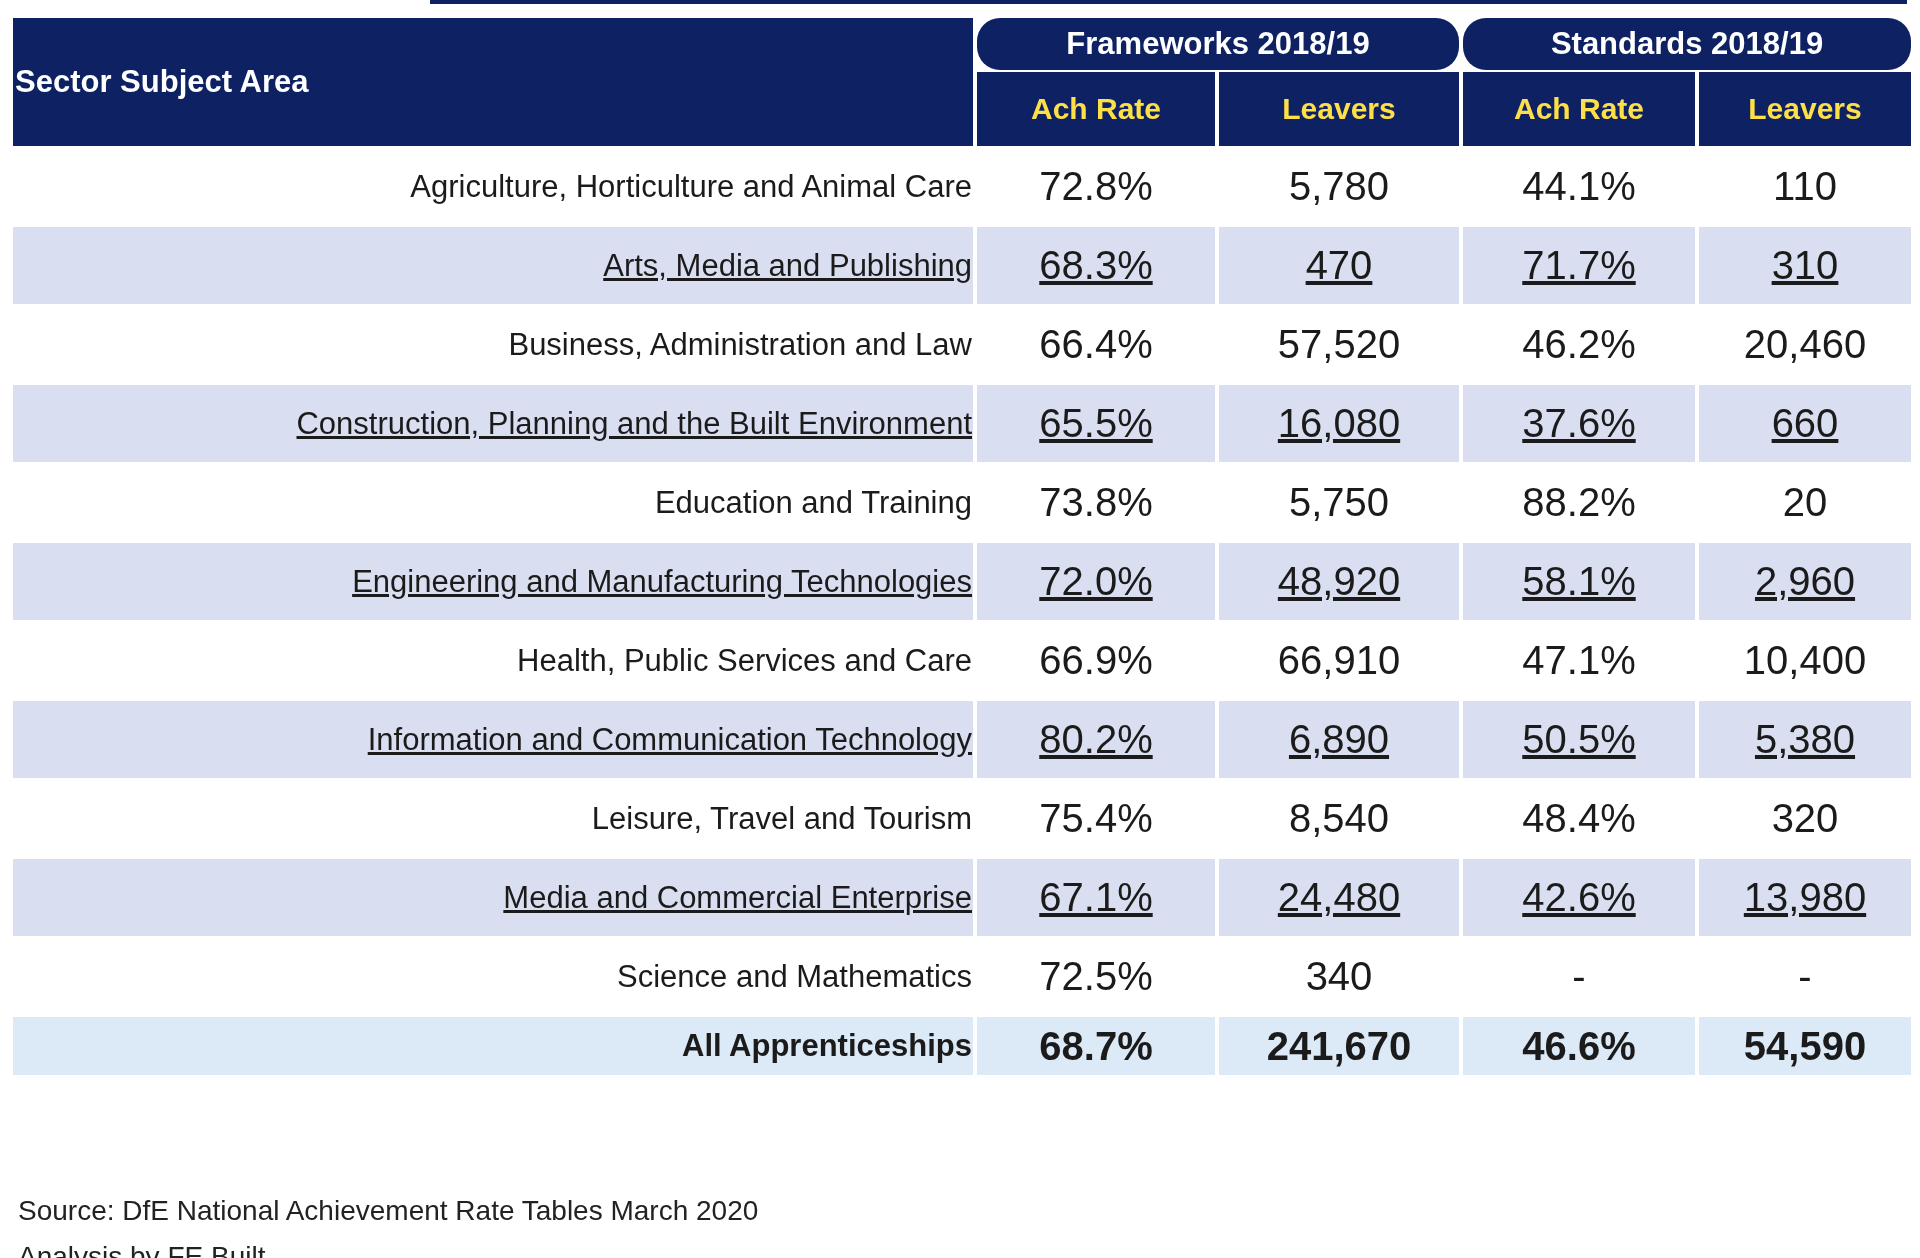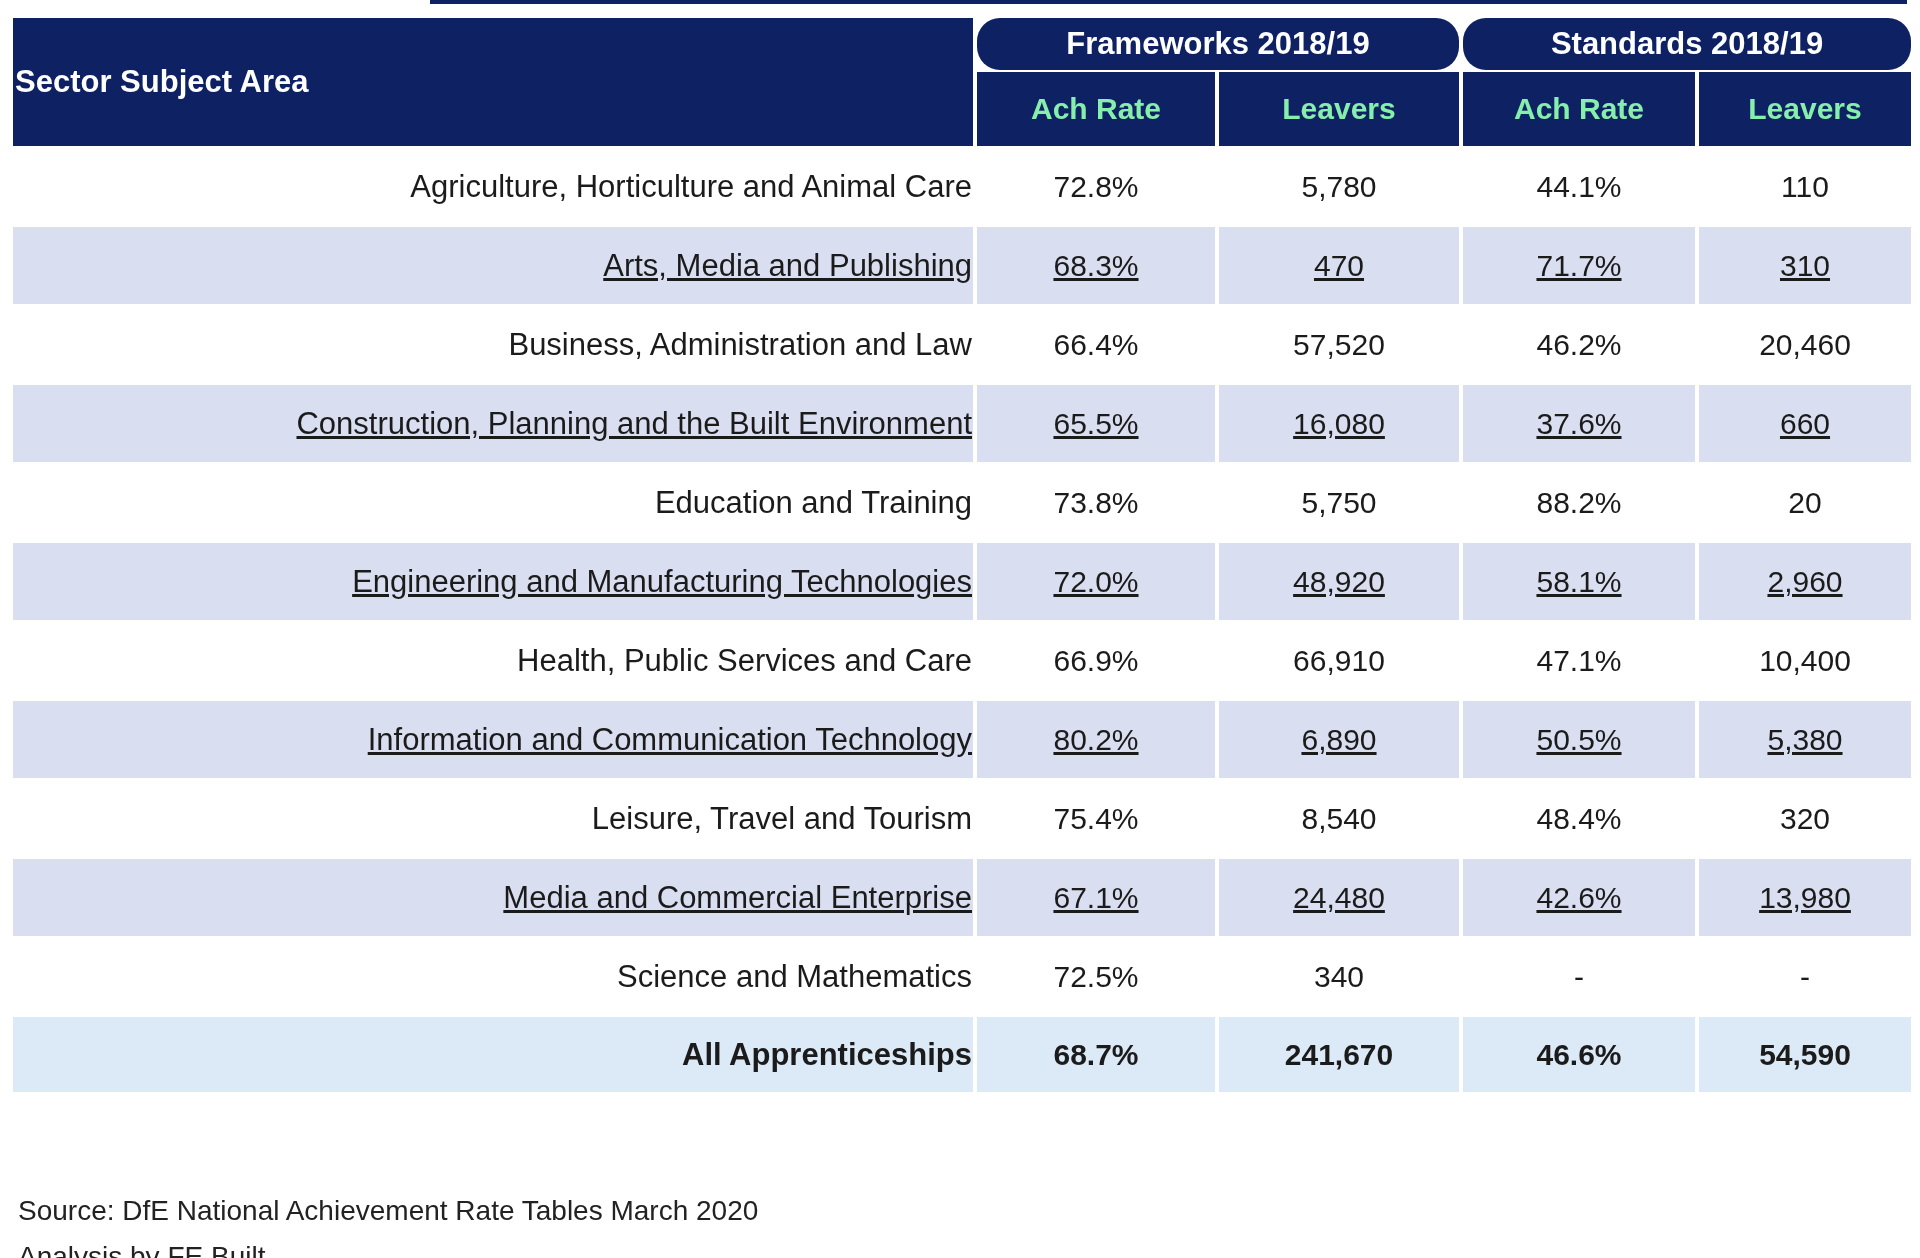--- a/index.html
+++ b/index.html
@@ -51,44 +51,44 @@
     color: #ffffff;
     font-size: 31px;
     font-weight: bold;
     text-align: center;
     vertical-align: middle;
     height: 50px;
     border-radius: 23px;
   }
   th.sub-h {
     background: #0d2163;
-    color: #86efac;
+    color: #fde047;
     font-size: 30px;
     font-weight: bold;
     text-align: center;
     vertical-align: middle;
     height: 72px;
   }
   tbody tr { height: 77px; }
   td.sector {
     font-size: 31px;
     color: #1b1b1b;
     text-align: right;
     padding-left: 18px;
     vertical-align: middle;
   }
   td.val {
-    font-size: 30px;
+    font-size: 40px;
     color: #1b1b1b;
     text-align: center;
     vertical-align: middle;
   }
   tr.stripe td { background: #d9dff0; text-decoration: underline; }
   tr.plain td { background: #ffffff; }
-  tr.total { height: 75px; margin-top: 29px; }
+  tr.total { height: 58px; margin-top: 29px; }
   tr.total td { background: #dce9f6; font-weight: bold; }
   tr.total td.sector { font-size: 31px; }
   .source {
     position: absolute;
     left: 18px;
     top: 1188px;
     font-size: 28px;
     color: #222222;
     line-height: 46px;
   }

